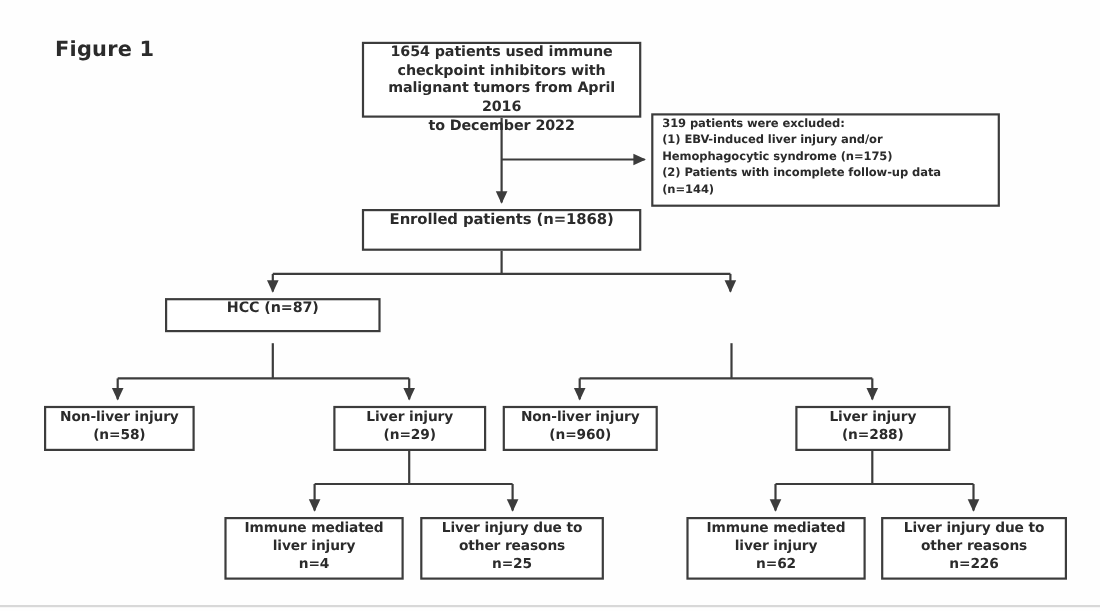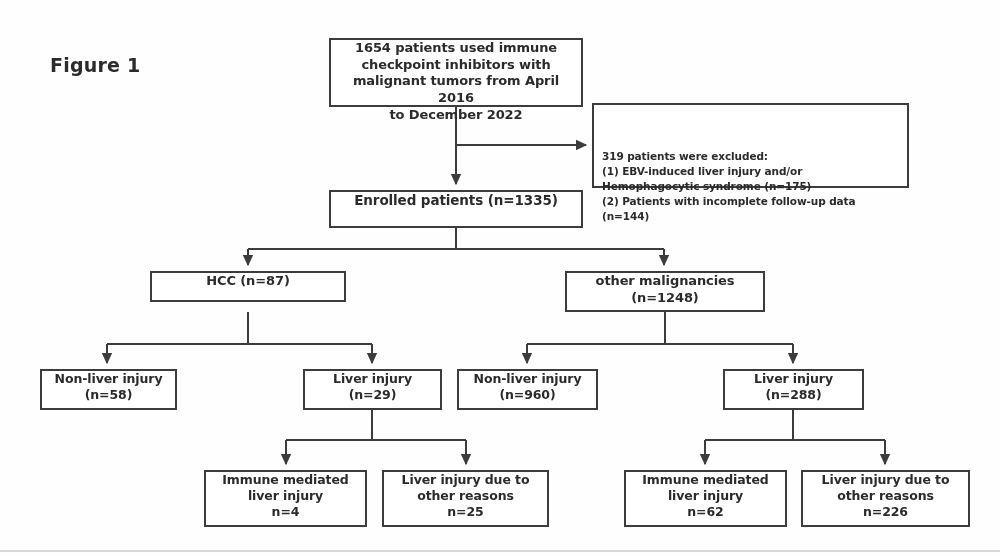--- a/index.html
+++ b/index.html
@@ -43,21 +43,20 @@
     white-space: pre-line;
   }
   .node-left {
     justify-content: flex-start;
     text-align: left;
   }
   .node-left .lines {
     padding-left: 8px;
     font-size: 10.5px;
     line-height: 1.42;
-    margin-top: 44px;
   }
   #figure-label {
     position: absolute;
     font-size: 19px;
     font-weight: bold;
     color: #2b2b2b;
     letter-spacing: 0.2px;
   }
   .n-top       { left: 329px; top: 38px;  width: 254px; height: 69px;  font-size: 13px; }
   .n-excluded  { left: 592px; top: 103px; width: 317px; height: 85px; }
@@ -84,21 +83,21 @@
     width: 1000px;
     height: 2px;
     background: #d8d8d8;
   }
 </style>
 </head>
 <body>
 
 <div id="figure-root">
 
-  <div id="figure-label" style="left:50px; top:54px;">Figure 1</div>
+  <div id="figure-label" style="left:50px; top:34px;">Figure 1</div>
 
   <svg id="connectors" viewBox="0 0 1000 556" width="1000" height="556">
     <defs>
       <marker id="arrow" viewBox="0 0 10 10" refX="8.5" refY="5" markerWidth="6" markerHeight="6" orient="auto-start-reverse">
         <path d="M 0 0.6 L 9.5 5 L 0 9.4 z" fill="#3c3c3c"></path>
       </marker>
     </defs>
 
     <path class="edge" d="M 456 107 L 456 184" marker-end="url(#arrow)"></path>
 
@@ -139,31 +138,27 @@
 
   <div class="node node-left n-excluded">
     <span class="lines">319 patients were excluded:
 (1) EBV-induced liver injury and/or
 Hemophagocytic syndrome  (n=175)
 (2) Patients with incomplete follow-up data
 (n=144)</span>
   </div>
 
   <div class="node n-enrolled">
-    <span class="lines">Enrolled patients (n=1335)</span>
+    <span class="lines">Enrolled patients (n=1868)</span>
   </div>
 
   <div class="node n-hcc">
     <span class="lines">HCC (n=87)</span>
   </div>
 
-  <div class="node n-other">
-    <span class="lines">other malignancies
-(n=1248)</span>
-  </div>
 
   <div class="node n-nonliver1">
     <span class="lines">Non-liver injury
 (n=58)</span>
   </div>
 
   <div class="node n-liver1">
     <span class="lines">Liver injury
 (n=29)</span>
   </div>

